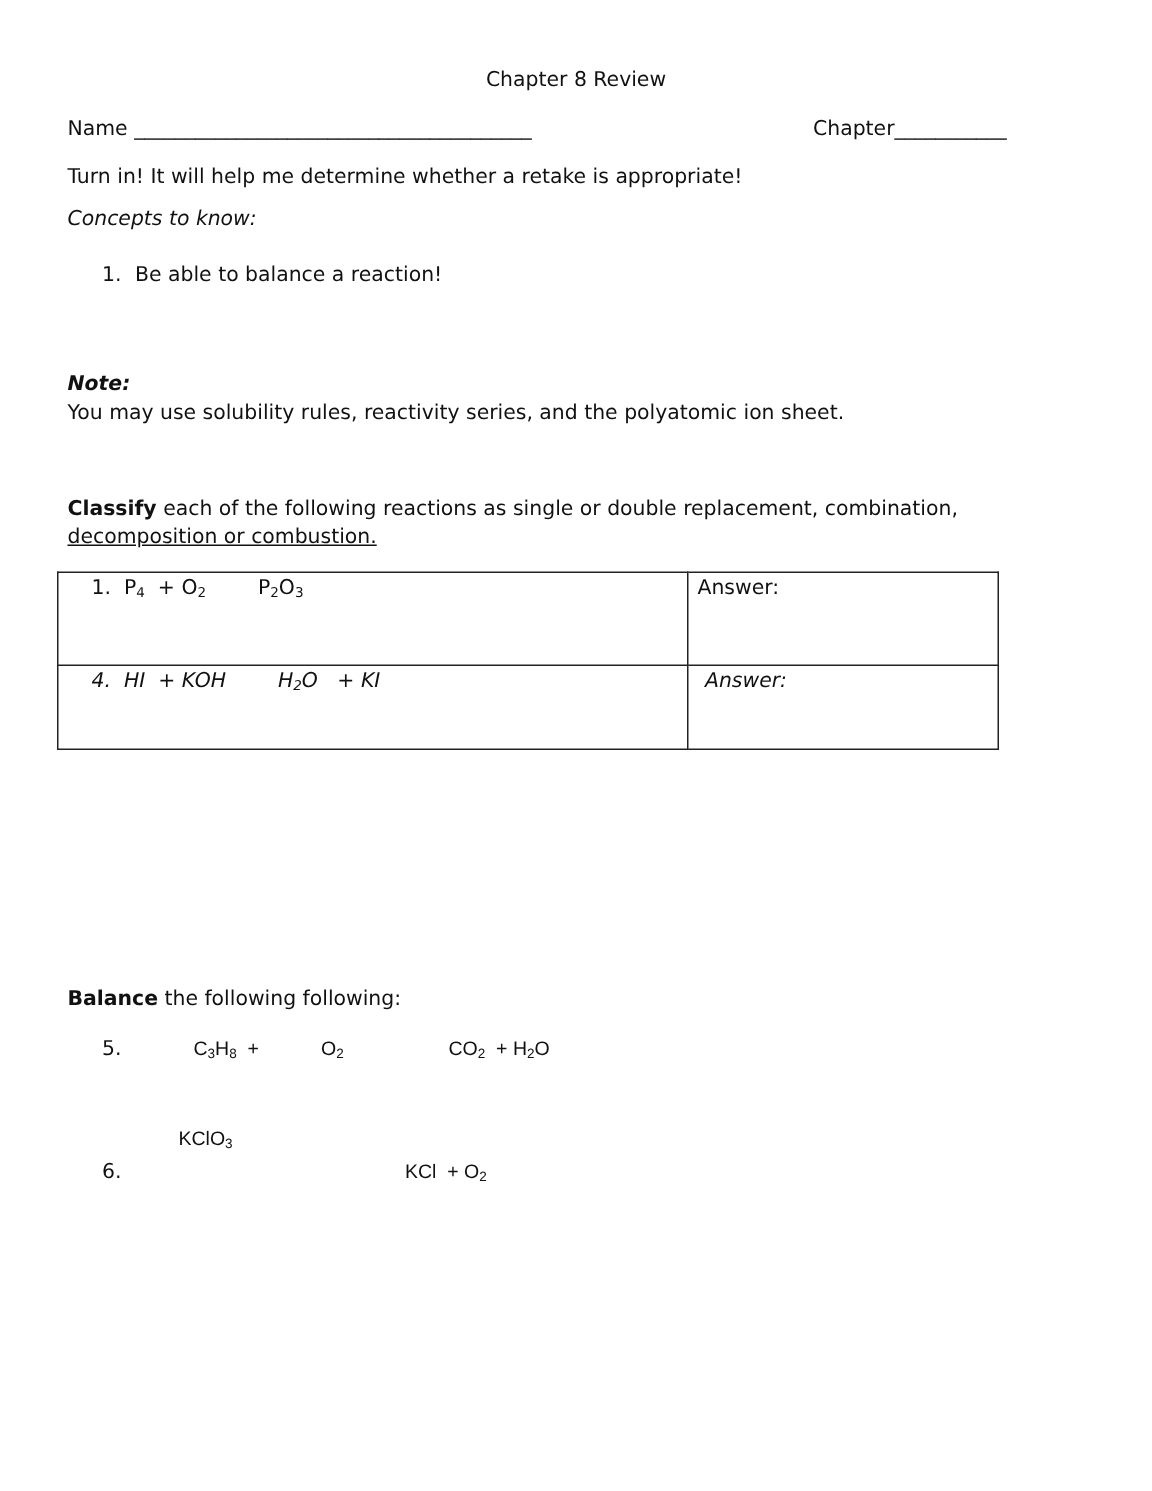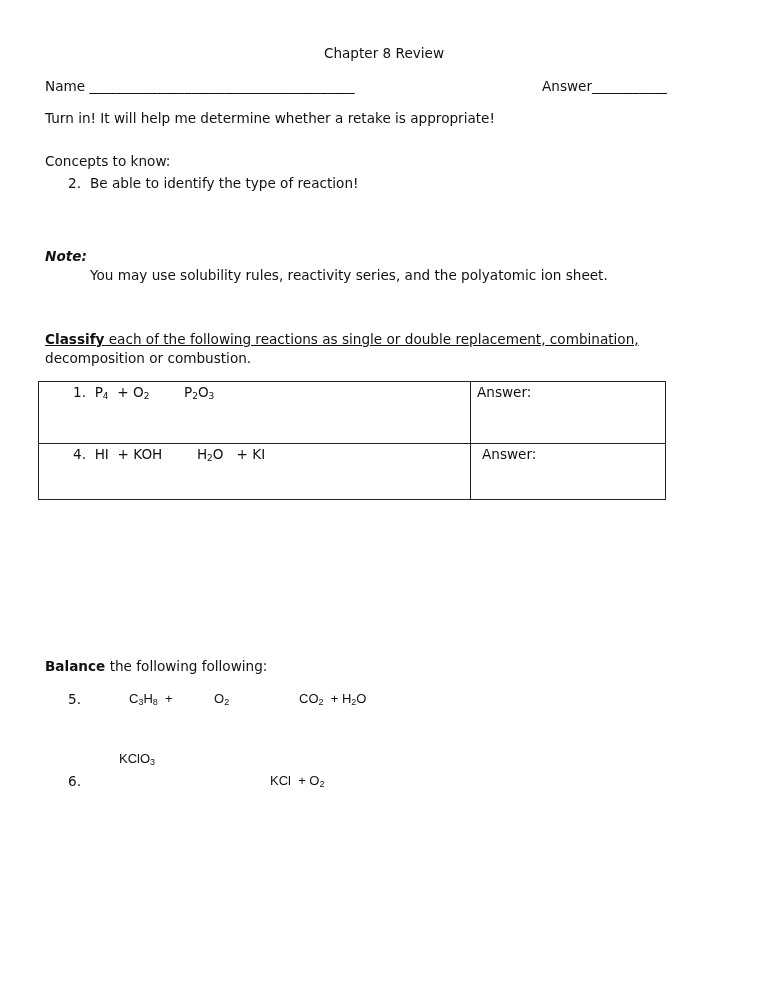--- a/index.html
+++ b/index.html
@@ -2,62 +2,62 @@
 <html><head>
 <meta charset="utf-8">
 <style>
   html, body { margin: 0; padding: 0; background: #ffffff; }
   body { width: 768px; height: 994px; position: relative; overflow: hidden; color: #111; font-family: "DejaVu Sans", sans-serif; font-size: 13.6px; }
   .abs { position: absolute; white-space: nowrap; }
   .title { left: 0; width: 768px; text-align: center; top: 45px; font-weight: normal; font-size: 13.6px; }
   sub { font-size: 9px; vertical-align: -2px; line-height: 0; }
   .tbl { position: absolute; left: 38px; top: 381px; width: 628px; border-collapse: collapse; }
   .tbl td { border: 1.5px solid #222; vertical-align: top; padding: 0; font-size: 13.6px; }
-  .tbl td.rx { width: 397px; padding: 2px 0 0 34px; }
+  .tbl td.rx { width: 397px; padding: 2px 0 0 22px; }
   .tbl td.ans { padding: 2px 0 16px 6px; }
   .bal { font-family: "Liberation Sans", sans-serif; font-size: 13px; }
 </style>
 </head>
 <body>
 
 <div class="abs title">Chapter 8 Review</div>
 
 <div class="abs" style="left:45px; top:78px;">
   <span>Name</span>
   <span>_______________________________________</span>
 </div>
 <div class="abs" style="left:542px; top:78px;">
-  <span>Answer</span><span>___________</span>
+  <span>Chapter</span><span>___________</span>
 </div>
 
 <div class="abs" style="left:45px; top:110px;">Turn in! It will help me determine whether a retake is appropriate!</div>
-<div class="abs" style="left:45px; top:153px;">Concepts to know:</div>
+<div class="abs" style="left:45px; top:138px;font-style:italic;">Concepts to know:</div>
 
 <div class="abs" style="left:68px; top:174px; line-height:18.5px;">
-  <div><span style="display:inline-block;width:22px;">2.</span><span>Be able to identify the type of reaction!</span></div>
+  <div><span style="display:inline-block;width:22px;">1.</span><span>Be able to balance a reaction!</span></div>
 </div>
 
 <div class="abs" style="left:45px; top:248px; font-weight:bold; font-style:italic;">Note:</div>
-<div class="abs" style="left:45px; top:267px;margin-left:45px;">You may use solubility rules, reactivity series, and the polyatomic ion sheet.</div>
+<div class="abs" style="left:45px; top:267px;">You may use solubility rules, reactivity series, and the polyatomic ion sheet.</div>
 
-<div class="abs" style="left:45px; top:331px;text-decoration:underline;">
+<div class="abs" style="left:45px; top:331px;">
   <b>Classify</b><span> each of the following reactions as single or double replacement, combination,</span>
 </div>
-<div class="abs" style="left:45px; top:350px;">decomposition or combustion.</div>
+<div class="abs" style="left:45px; top:350px;text-decoration:underline;">decomposition or combustion.</div>
 
 <table class="tbl">
   <tbody>
       <tr style="height:62px;">
     <td class="rx">
       <span>1.</span>&nbsp;
       <span>P<sub>4</sub>&nbsp; + O<sub>2</sub>&nbsp;&nbsp;&nbsp;&nbsp;&nbsp;&nbsp;&nbsp; P<sub>2</sub>O<sub>3</sub></span>
     </td>
     <td class="ans"><span>Answer:</span></td>
   </tr>
-  <tr style="height:56px;">
+  <tr style="height:56px;font-style:italic;">
     <td class="rx">
       <span>4.</span>&nbsp;
       <span>HI&nbsp; + KOH&nbsp;&nbsp;&nbsp;&nbsp;&nbsp;&nbsp;&nbsp; H<sub>2</sub>O&nbsp;&nbsp; + KI</span>
     </td>
     <td class="ans" style="padding-left:11px;"><span>Answer:</span></td>
   </tr>
 </tbody>
   </table>
 
 <div class="abs" style="left:45px; top:658px;">

